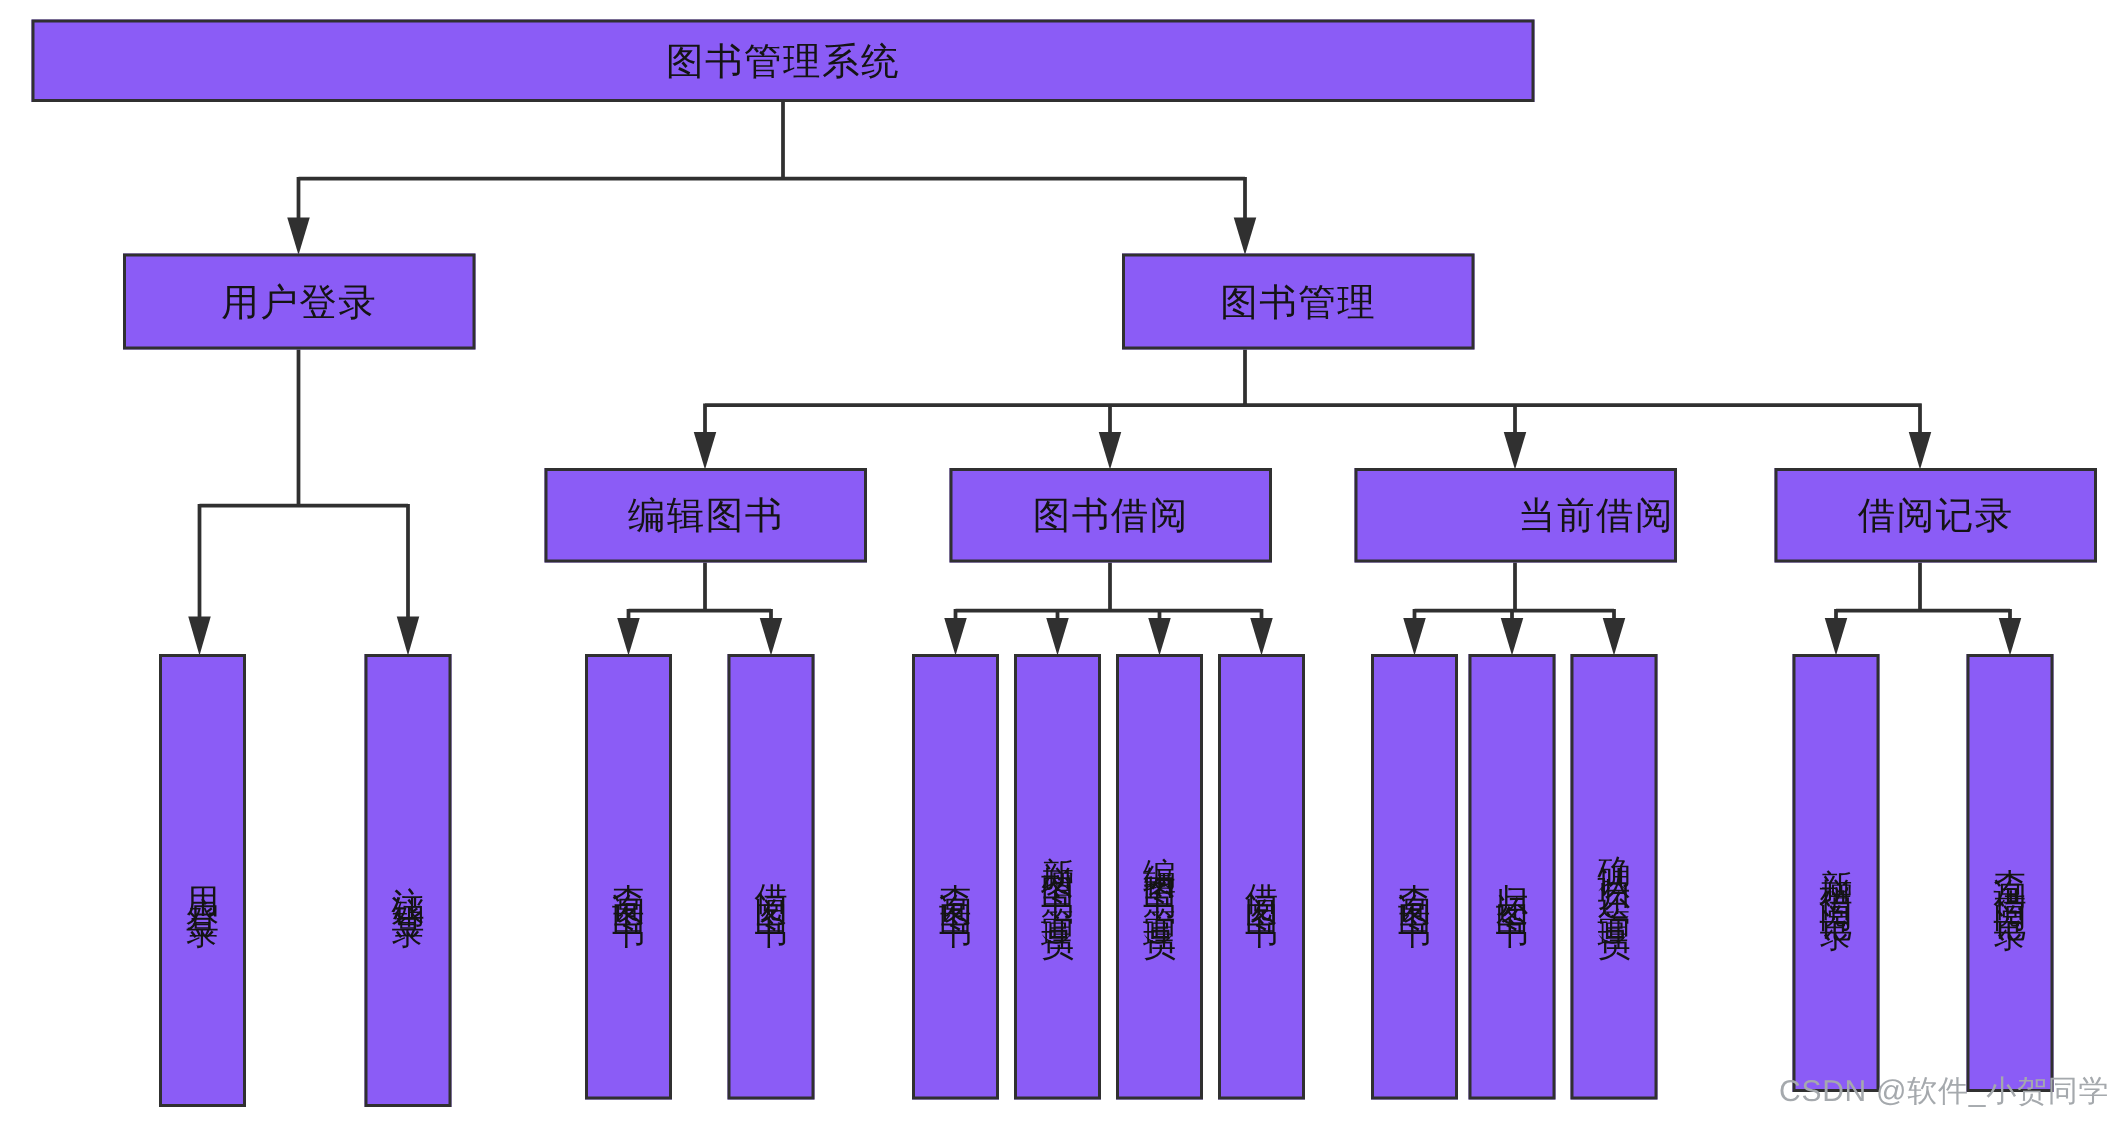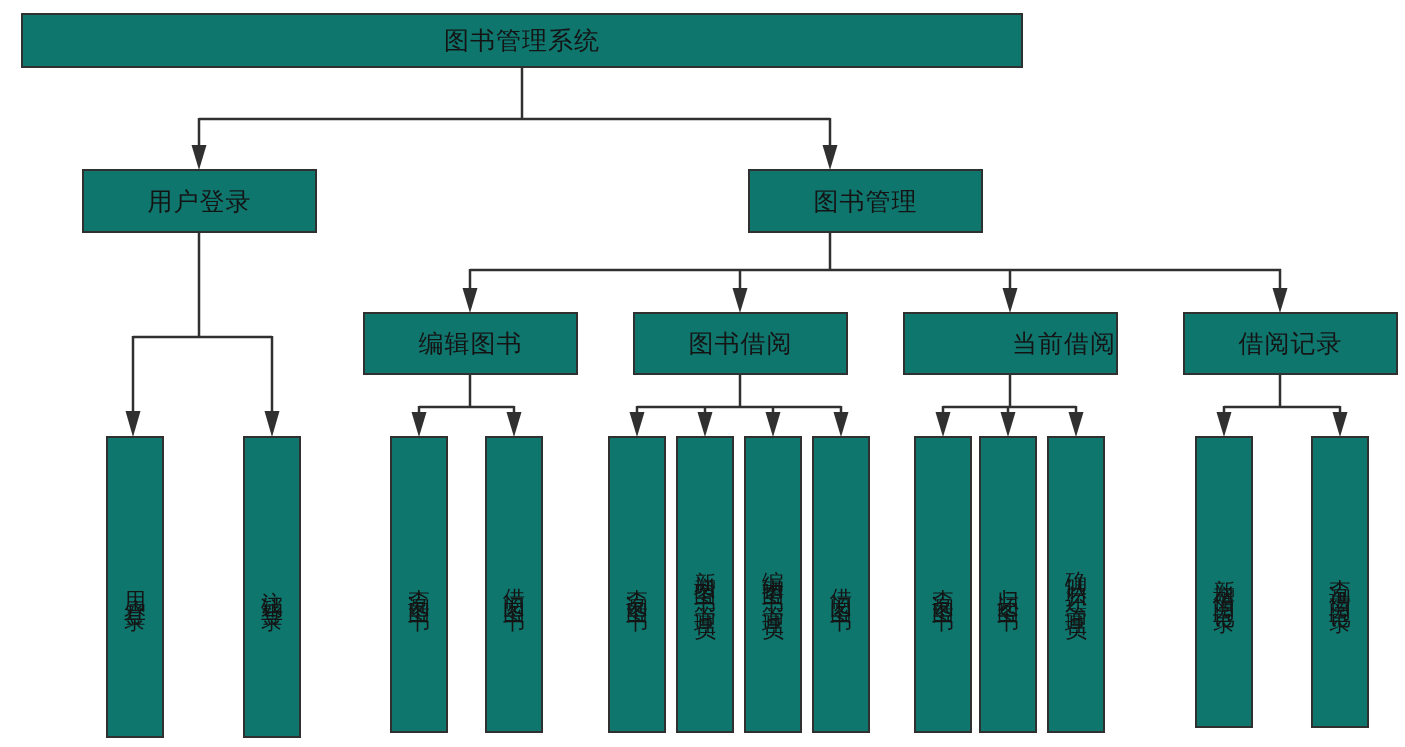--- a/index.html
+++ b/index.html
@@ -17,21 +17,21 @@
   }
   #edges {
     position: absolute;
     left: 0;
     top: 0;
     z-index: 1;
   }
   .node {
     position: absolute;
     box-sizing: border-box;
-    background: #0f766e;
+    background: #8b5cf6;
     border: 2.5px solid #303030;
     display: flex;
     align-items: center;
     justify-content: center;
     z-index: 2;
     color: #141414;
   }
   .node.h span {
     font-size: 25px;
     letter-spacing: 1px;
@@ -188,14 +188,15 @@
     <span>确认归还（管理员）</span>
   </div>
 
   <div class="node v" id="l-br-add">
     <span>新增借阅记录</span>
   </div>
   <div class="node v" id="l-br-query">
     <span>查询借阅记录</span>
   </div>
 
+  <div class="watermark">CSDN @软件_小贺同学</div>
 
 </div>
 
 </body></html>

